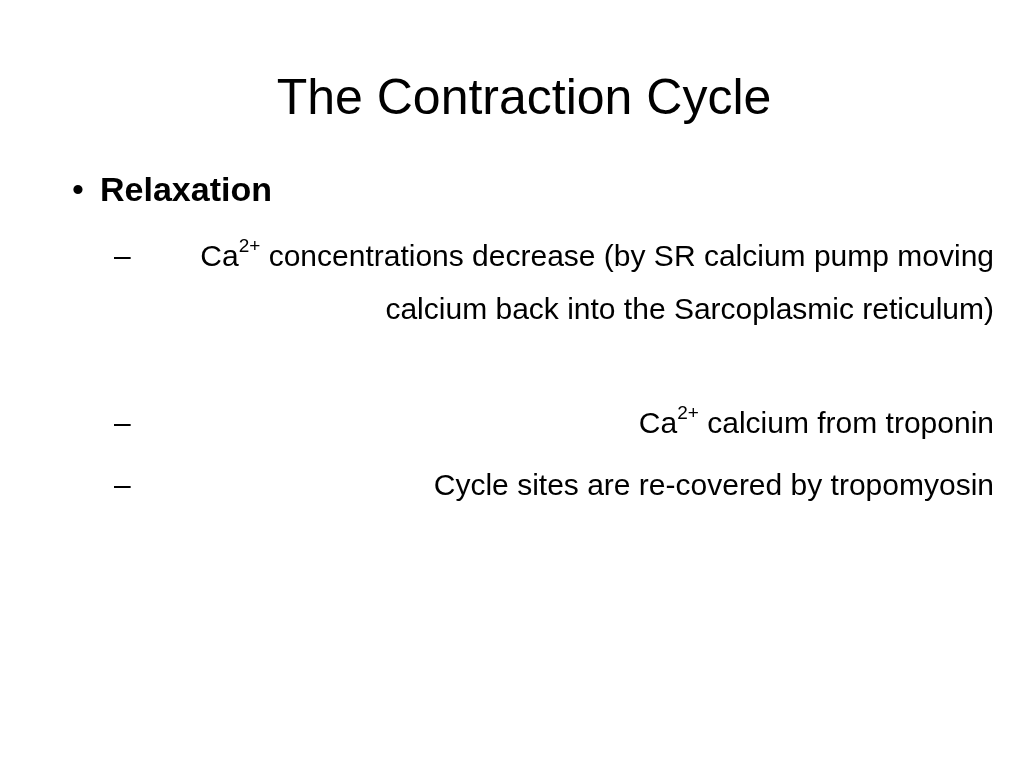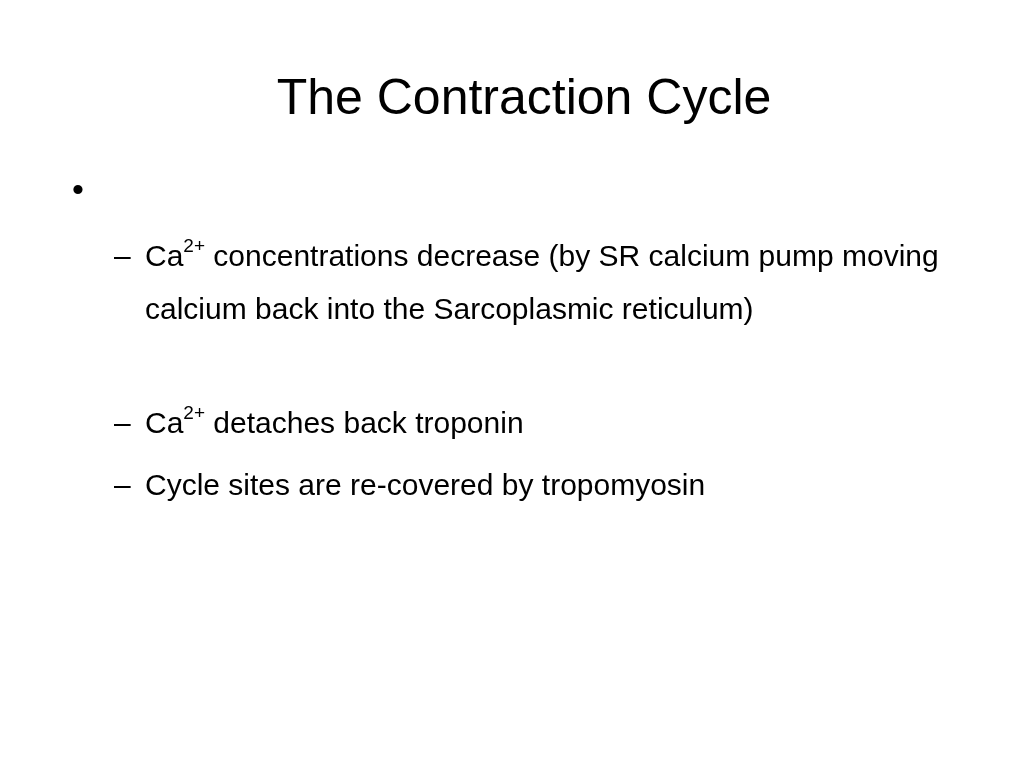--- a/index.html
+++ b/index.html
@@ -16,40 +16,41 @@
       position: absolute; left: 72px; top: 166px; font-size: 34px; line-height: 46px;
       display: flex;
     }
     .bullet .dot { width: 28px; }
     .bullet .text { font-weight: bold; }
     .sub {
       position: absolute; left: 114px; font-size: 30px; line-height: 53px;
       display: flex; width: 880px;
     }
     .sub .dash { width: 31px; flex: none; }
-    .sub .body { flex: 1; }
+    .sub .body { flex: 1; text-align: right; }
     sup { font-size: 19px; line-height: 0; position: relative; top: -3px; }
   </style>
 </head>
 <body>
 
 <div>
   <div class="title">The Contraction Cycle</div>
 
   <div class="bullet">
     <span class="dot">•</span>
+    <span class="text">Relaxation</span>
   </div>
 
   <div class="sub" style="top:229px;">
     <span class="dash">–</span>
     <span class="body"><span>Ca</span><sup>2+</sup><span> concentrations decrease (by SR calcium pump moving calcium back into the Sarcoplasmic reticulum)</span></span>
   </div>
 
   <div class="sub" style="top:396px;">
     <span class="dash">–</span>
-    <span class="body"><span>Ca</span><sup>2+</sup><span> detaches back troponin</span></span>
+    <span class="body"><span>Ca</span><sup>2+</sup><span> calcium from troponin</span></span>
   </div>
 
   <div class="sub" style="top:458px;">
     <span class="dash">–</span>
     <span class="body">Cycle sites are re-covered by tropomyosin</span>
   </div>
 </div>
 
 </body></html>

